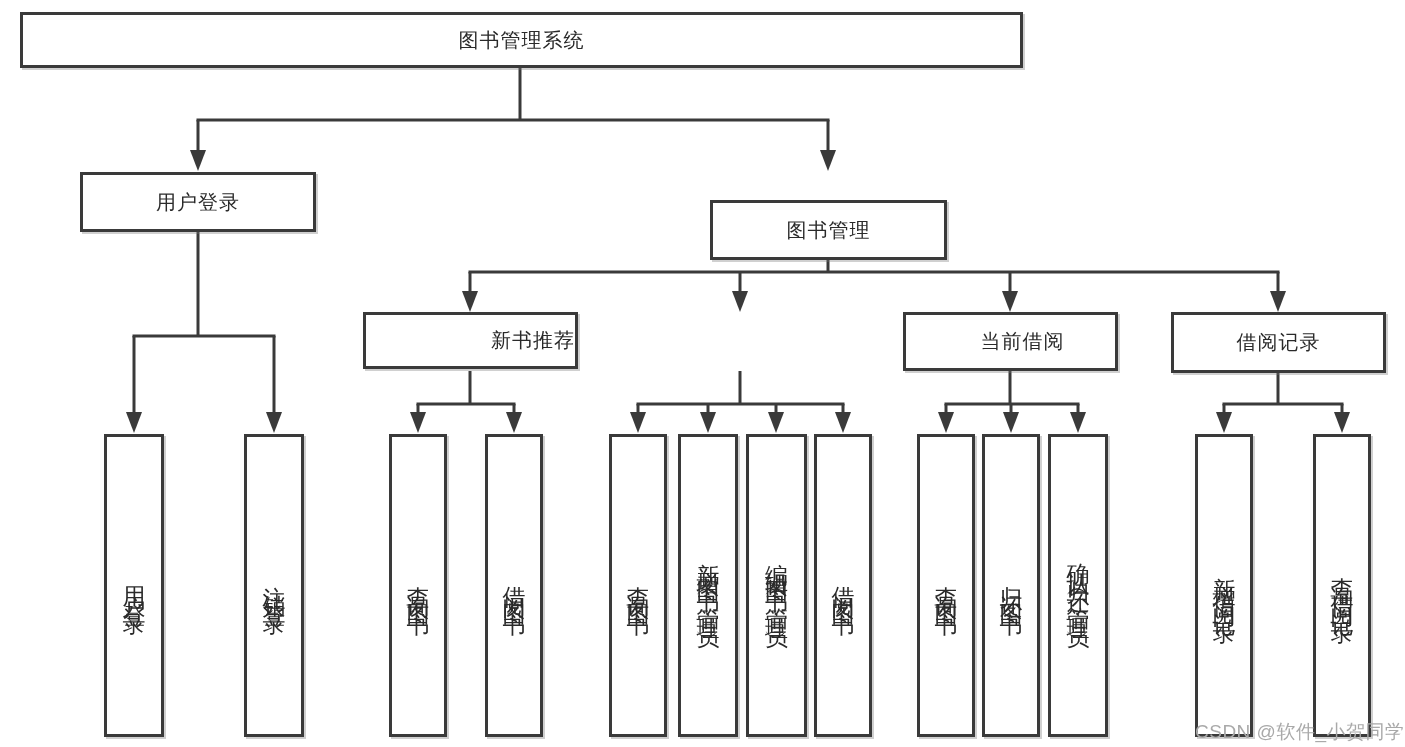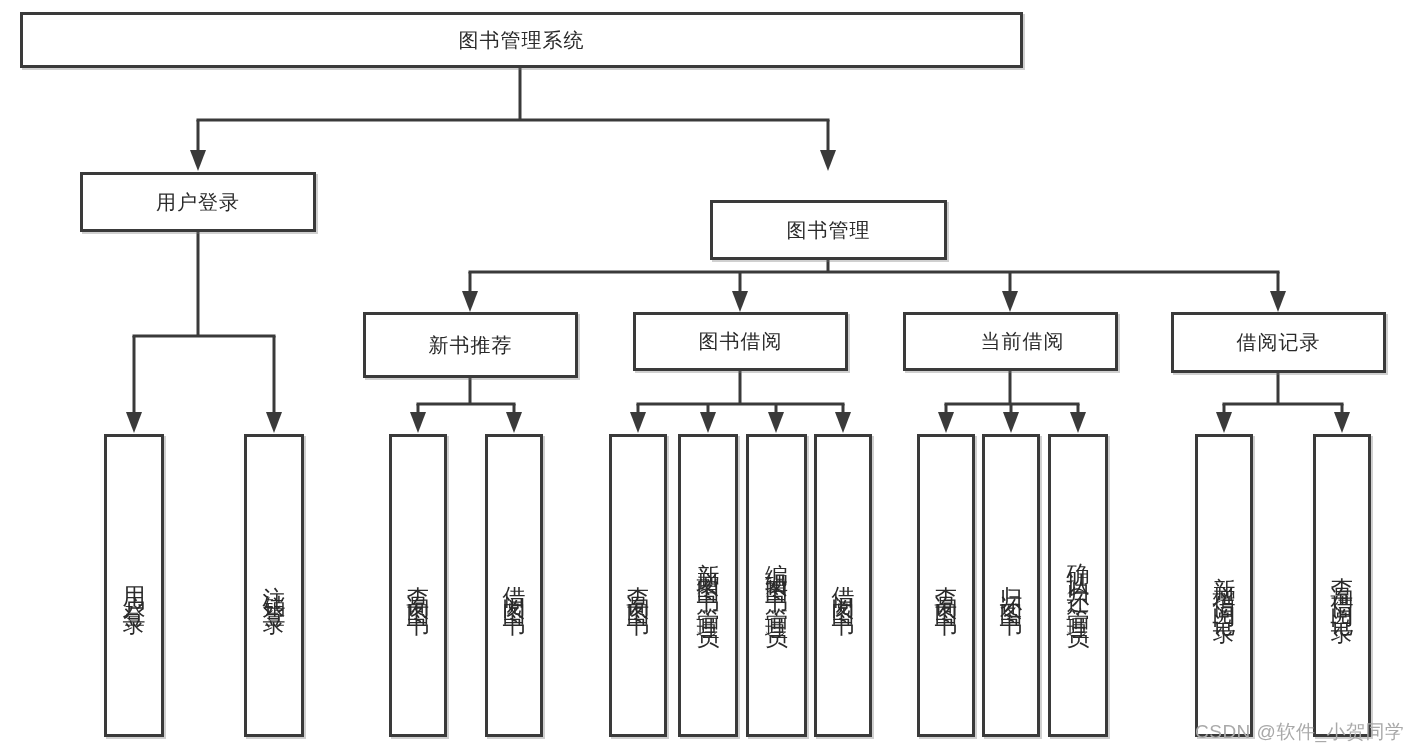--- a/index.html
+++ b/index.html
@@ -125,25 +125,22 @@
     <span>图书管理系统</span>
   </div>
 
   <div class="node" style="left:80px;top:172px;width:236px;height:60px;">
     <span>用户登录</span>
   </div>
   <div class="node" style="left:710px;top:172px;width:237px;height:60px;margin-top:28px;">
     <span>图书管理</span>
   </div>
 
-  <div class="node" style="left:363px;top:312px;width:215px;height:66px;">
+  <div class="node" style="left:363px;top:312px;width:215px;height:57px;justify-content:flex-end;">
     <span>新书推荐</span>
-  </div>
-  <div class="node" style="left:633px;top:312px;width:215px;height:59px;">
-    <span>图书借阅</span>
   </div>
   <div class="node" style="left:903px;top:312px;width:215px;height:59px;padding-left:24px;">
     <span>当前借阅</span>
   </div>
   <div class="node" style="left:1171px;top:312px;width:215px;height:61px;">
     <span>借阅记录</span>
   </div>
 
   <div class="node vnode" style="left:104px;top:434px;width:60px;height:303px;">
     <span class="vtext">用户登录</span>

